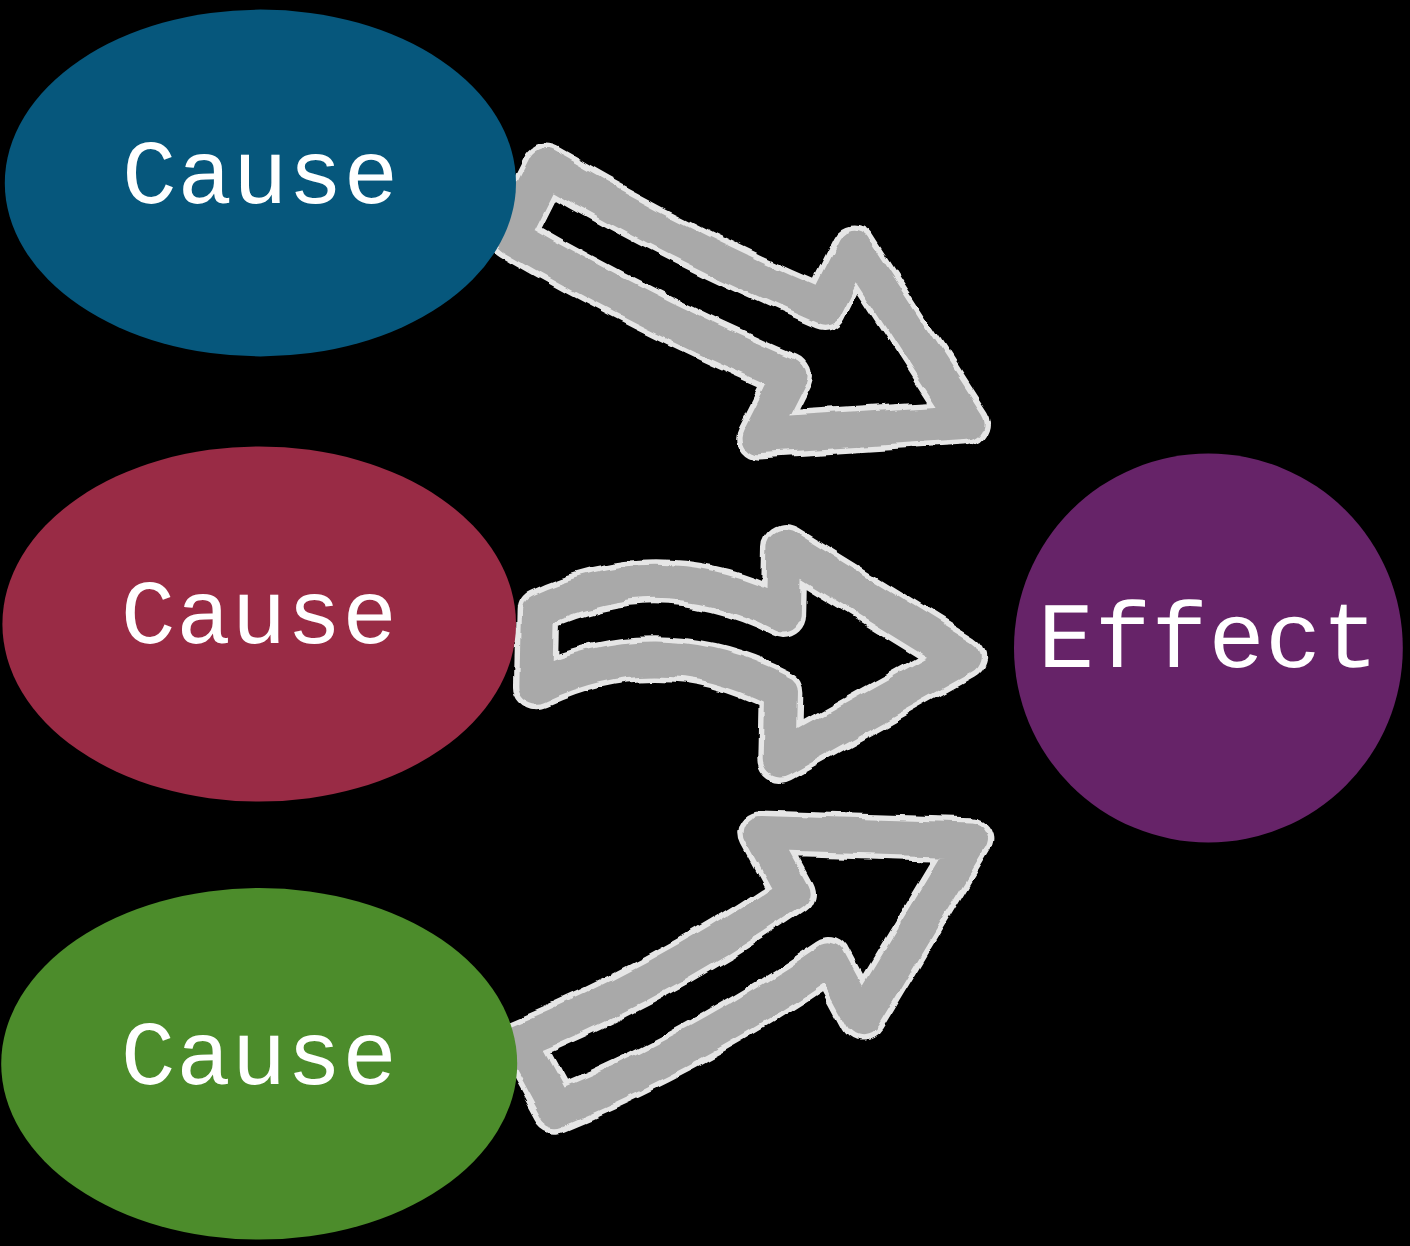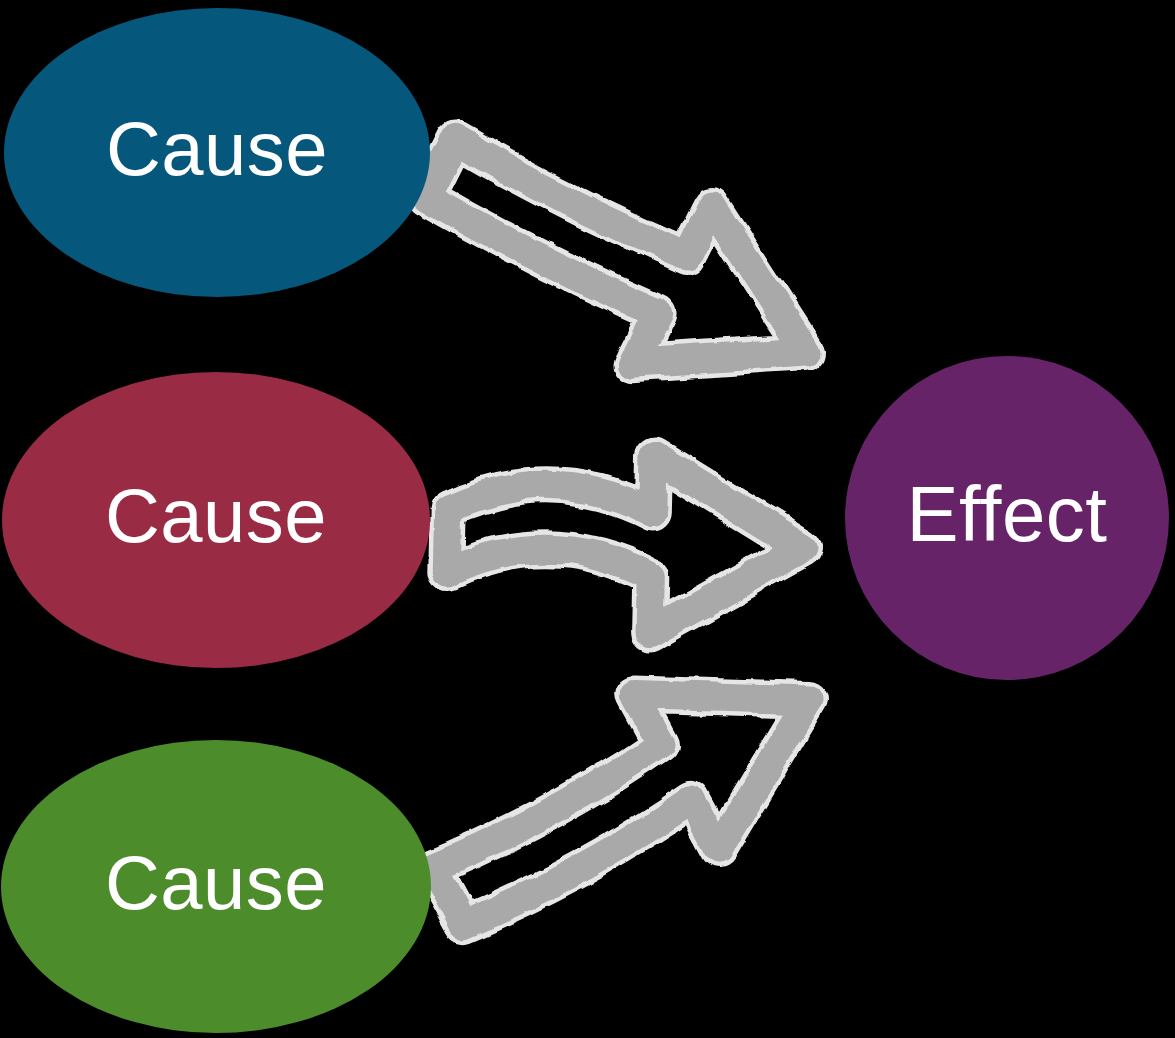--- a/index.html
+++ b/index.html
@@ -5,21 +5,21 @@
   html, body {
     margin: 0;
     padding: 0;
     background: #000000;
   }
   .canvas {
     position: relative;
     width: 1175px;
     height: 1038px;
     overflow: hidden;
-    font-family: Liberation Sans, sans-serif;
+    font-family: Liberation Mono, monospace;
   }
   .arrows-layer {
     position: absolute;
     left: 0;
     top: 0;
   }
   .node {
     position: absolute;
     border-radius: 50%;
     display: flex;
@@ -29,21 +29,21 @@
   .node-label {
     font-size: 76px;
     line-height: 1;
     letter-spacing: 0.5px;
     white-space: nowrap;
     transform: translateY(-4px);
   }
   #node-cause1 { left: 4px;   top: 8px;   width: 426px; height: 289px; }
   #node-cause2 { left: 2px;   top: 372px; width: 428px; height: 296px; }
   #node-cause3 { left: 1px;   top: 740px; width: 430px; height: 293px; }
-  #node-effect { left: 845px; top: 356px; width: 324px; height: 324px; align-items: center; }
+  #node-effect { left: 845px; top: 378px; width: 324px; height: 324px; align-items: center; }
   #node-effect .node-label { font-size: 78px; }
 </style>
 </head>
 <body>
 
 <div class="canvas" style="background-color: rgb(0, 0, 0);">
 
   <svg class="arrows-layer" width="1175" height="1038" viewBox="0 0 1175 1038">
     <defs>
       <filter id="rough" x="-15%" y="-15%" width="130%" height="130%">

